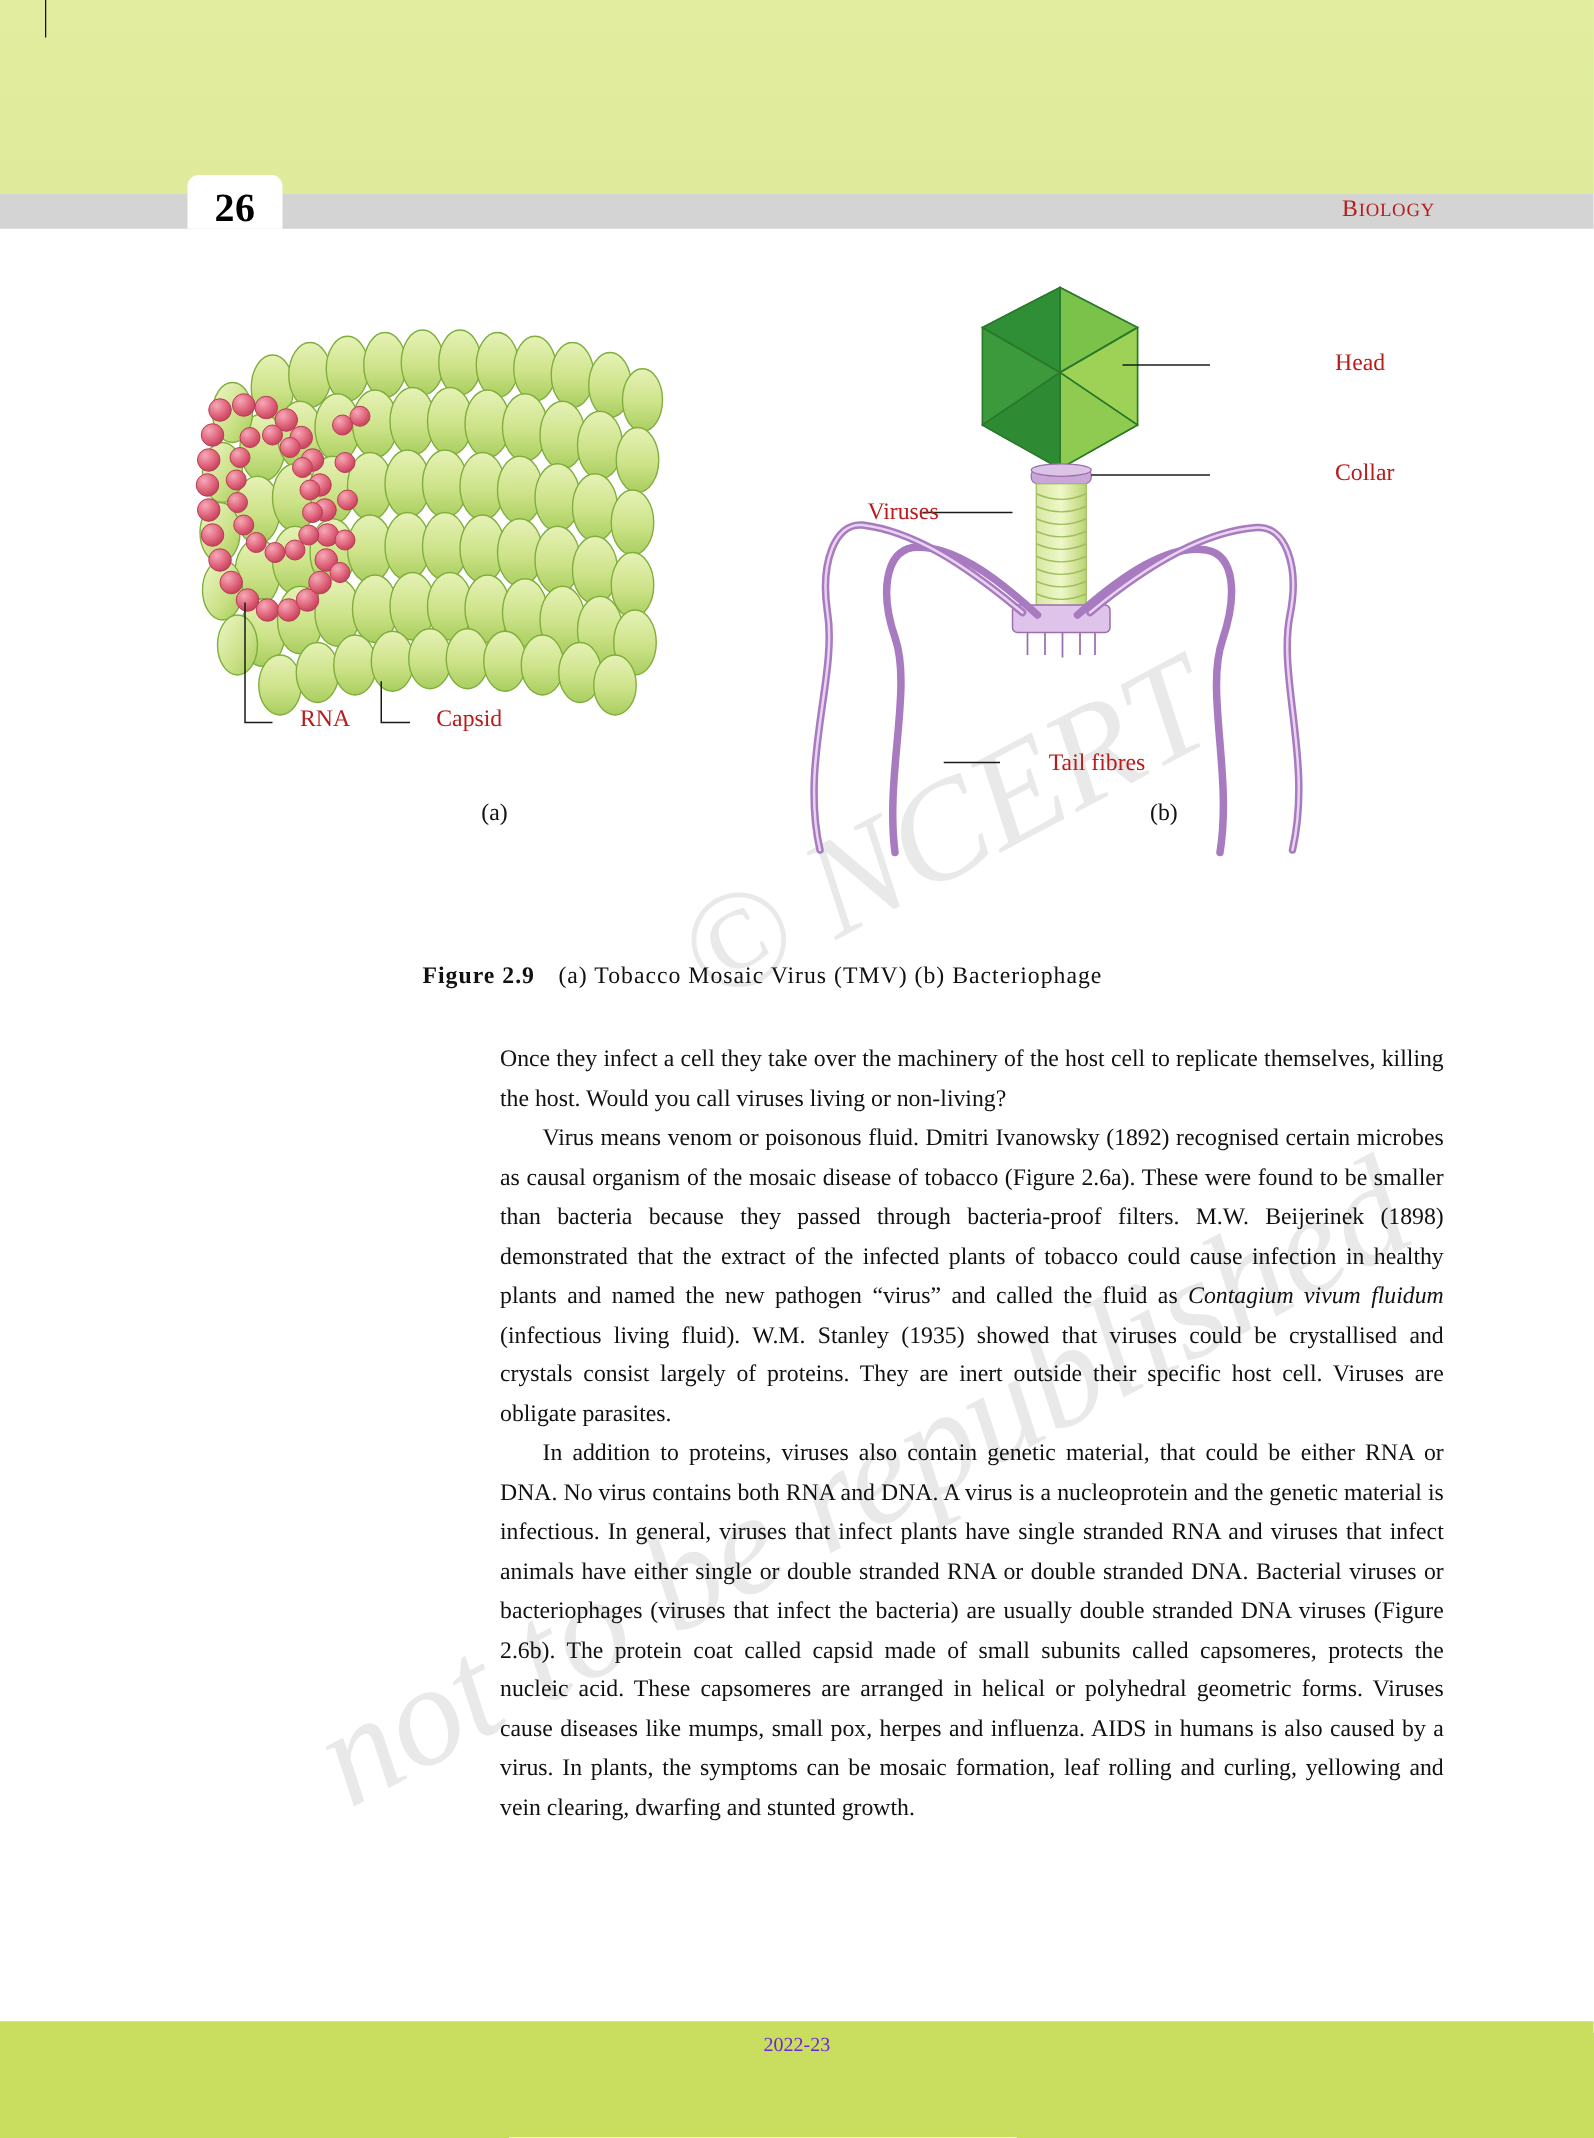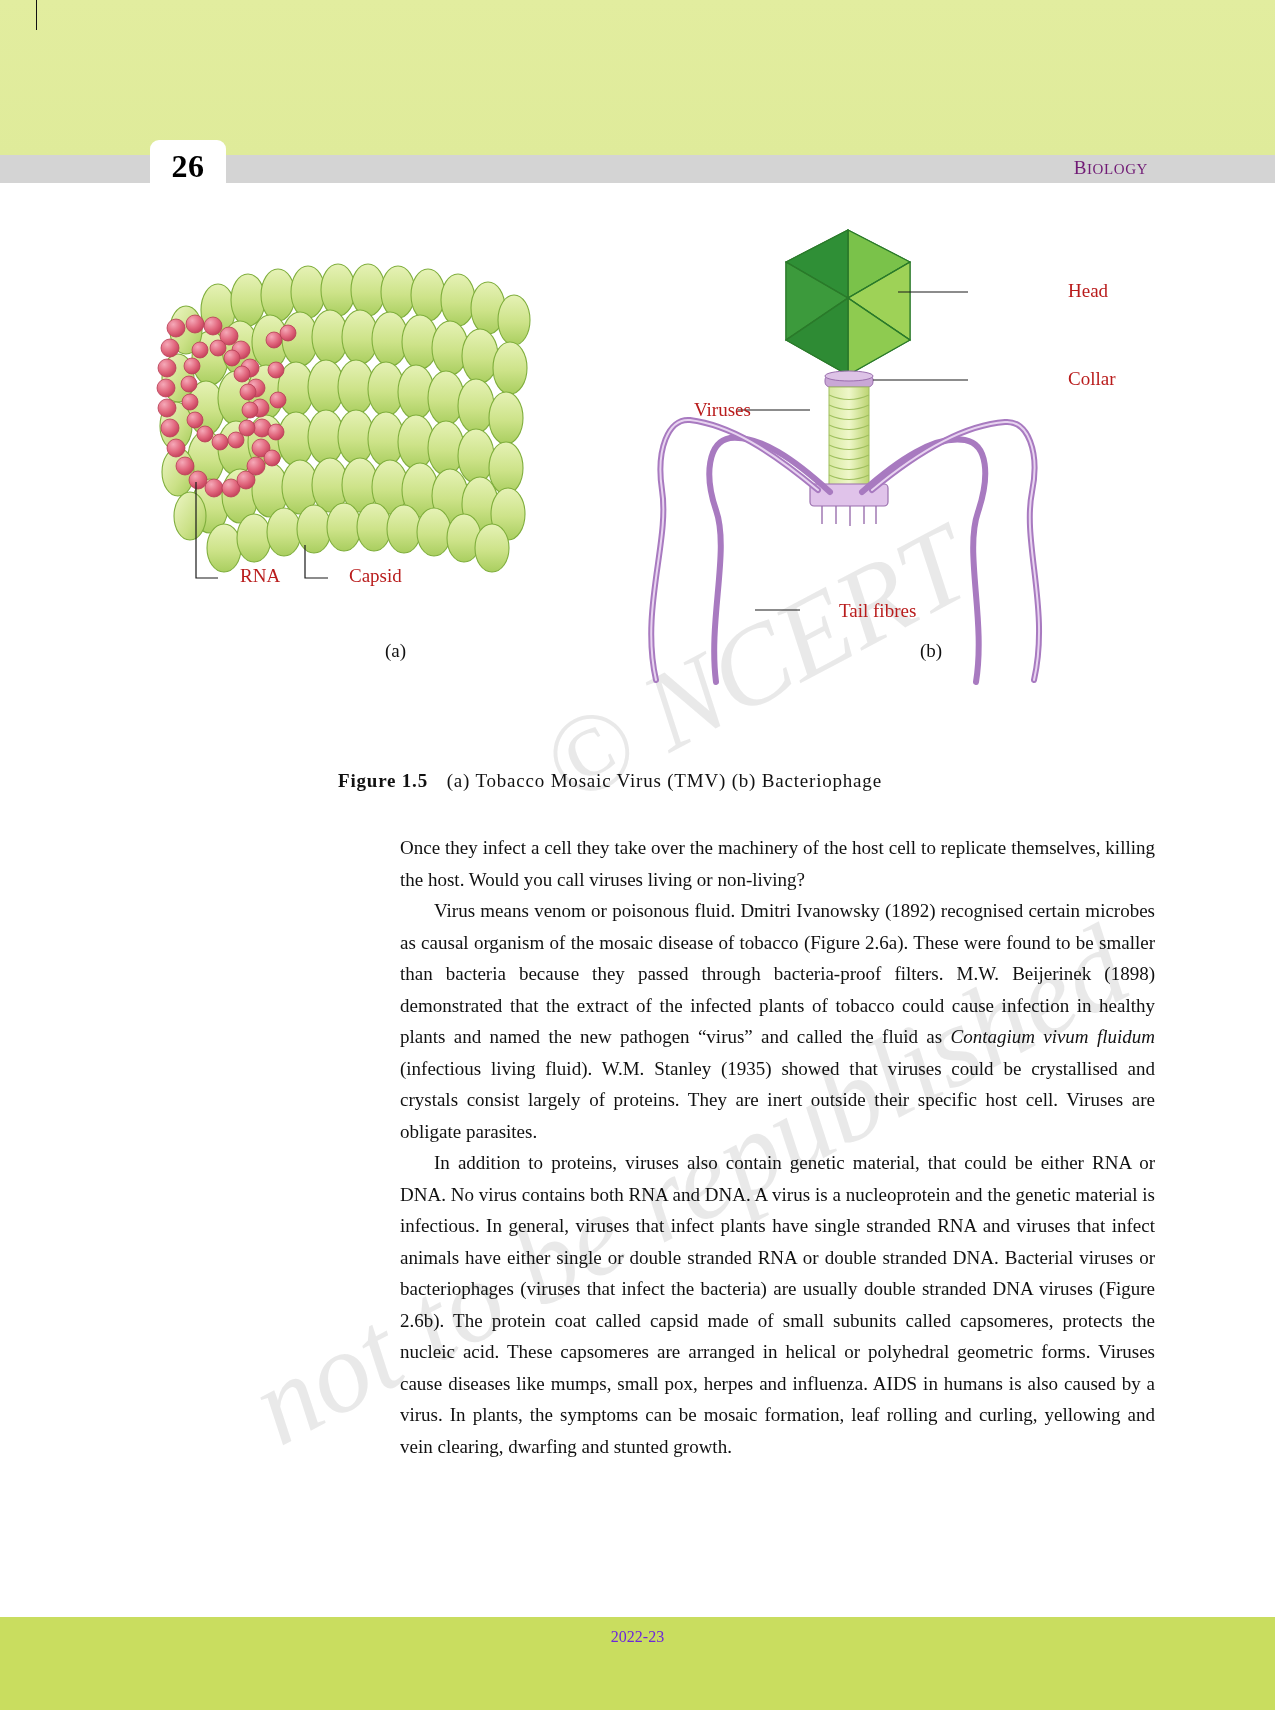--- a/index.html
+++ b/index.html
@@ -51,21 +51,21 @@
     font-size: 32px;
     color: #000000;
     letter-spacing: 0.5px;
   }
   .header-subject {
     position: absolute;
     right: 127px; top: 157px;
     font-family: "Liberation Serif", serif;
     font-size: 16px;
     letter-spacing: 0.6px;
-    color: #701a75;
+    color: #b91c1c;
   }
 
   .left-crop-top {
     position: absolute;
     left: 36px; top: 0px;
     width: 1px; height: 30px;
     background: #111;
   }
   .left-crop-bottom {
     position: absolute;
@@ -457,21 +457,21 @@
   </svg>
 
   <div class="fig-label" style="left:1068px; top:80px;">Head</div>
   <div class="fig-label" style="left:1068px; top:168px;">Collar</div>
   <div class="fig-label" style="left:694px; top:199px;">Viruses</div>
   <div class="fig-label" style="left:839px; top:400px;">Tail fibres</div>
   <div class="sub-label" style="left:920px; top:440px;">(b)</div>
 </div>
 
 <div class="caption">
-  <b class="sp">Figure  1.5</b>
+  <b class="sp">Figure  2.9</b>
   <span class="sp" style="margin-left:14px;">(a)  Tobacco  Mosaic  Virus  (TMV)   (b)  Bacteriophage</span>
 </div>
 
 <div class="body-text">
   <p>Once they infect a cell they take over the machinery of the host cell to replicate themselves, killing the host. Would you call viruses living or non-living?</p>
   <p class="indent"><span>Virus means venom or poisonous fluid. Dmitri Ivanowsky (1892) recognised certain microbes as causal organism of the mosaic disease of tobacco (Figure 2.6a). These were found to be smaller than bacteria because they passed through bacteria-proof filters. M.W. Beijerinek (1898) demonstrated that the extract of the infected plants of  tobacco could cause infection in healthy plants and named the new pathogen “virus” and called the fluid as </span><i>Contagium vivum fluidum</i><span> (infectious living fluid).  W.M. Stanley (1935) showed that viruses could be crystallised and crystals consist largely of proteins. They are inert outside their specific host cell. Viruses are obligate parasites.</span></p>
   <p class="indent">In addition to proteins, viruses also contain genetic material, that could be either RNA or DNA.  No virus contains both RNA and DNA.  A virus is a nucleoprotein and the genetic material is infectious. In general, viruses that infect plants have single stranded RNA and viruses that infect animals have either single or double stranded RNA or double stranded DNA. Bacterial viruses or bacteriophages (viruses that infect the bacteria) are usually double stranded DNA viruses (Figure 2.6b). The protein coat called capsid made of small subunits called capsomeres, protects the nucleic acid. These capsomeres are arranged in helical or polyhedral geometric forms. Viruses cause diseases like  mumps, small pox, herpes and influenza. AIDS in humans is also caused by a virus. In plants, the symptoms can be mosaic formation, leaf rolling and curling, yellowing and vein clearing, dwarfing  and stunted growth.</p>
 </div>
 
 <div class="footer-band"></div>

